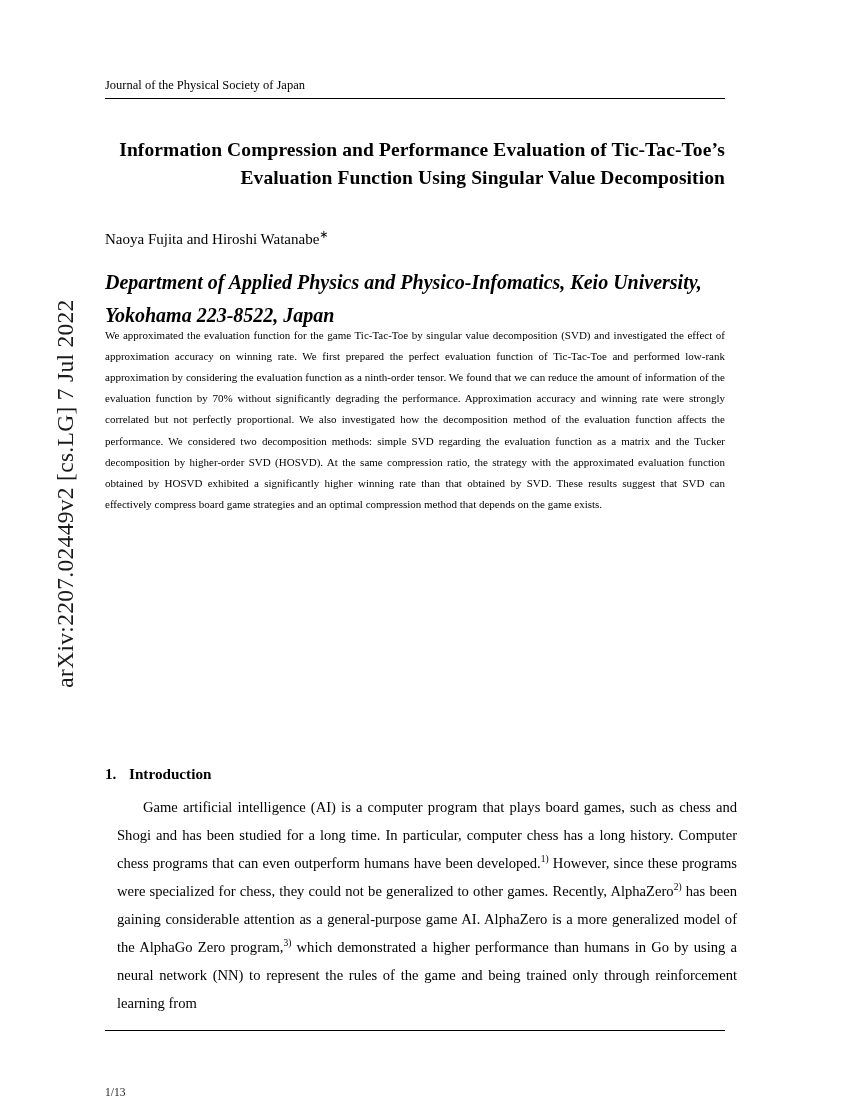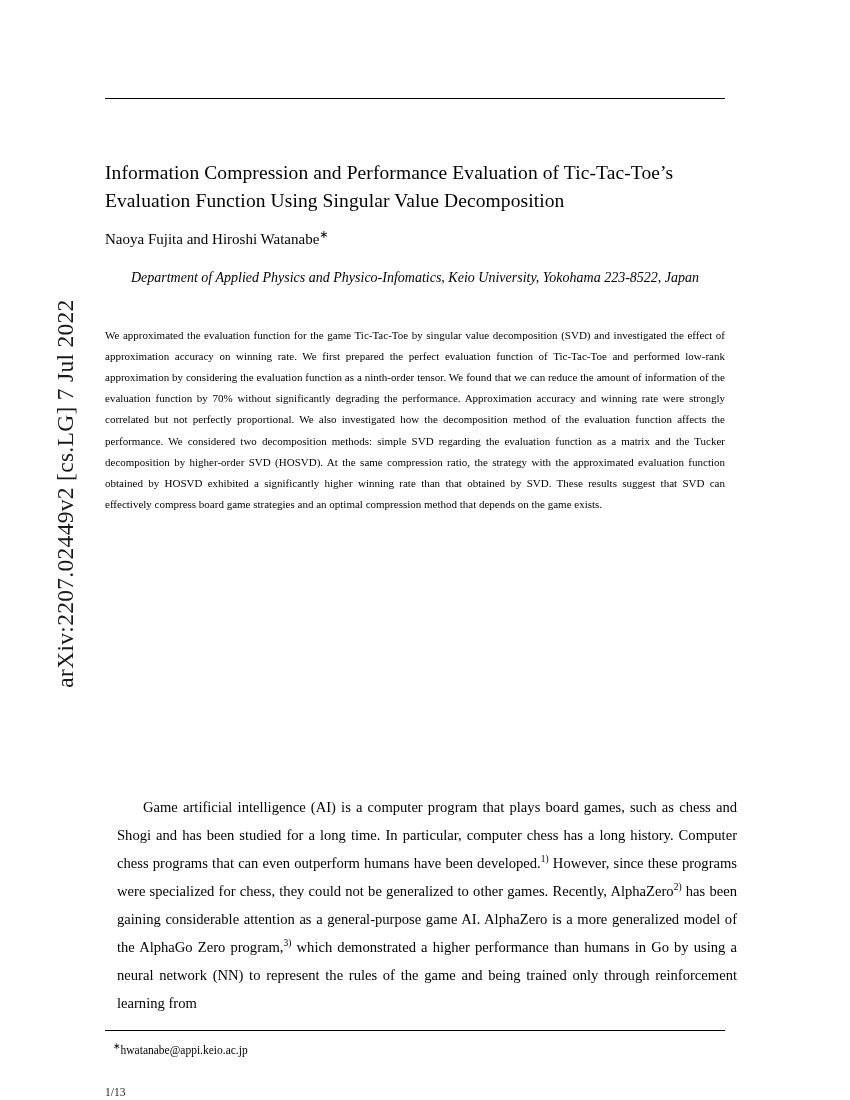--- a/index.html
+++ b/index.html
@@ -61,25 +61,25 @@
     left: 0;
     top: 98px;
     width: 620px;
     height: 1.4px;
     background: #000;
   }
 
   .title {
     position: absolute;
     left: 0;
-    top: 159px;
-    width: 620px;
-    text-align: left;
+    top: 136px;
+    width: 620px;
+    text-align: right;
     font-size: 19.5px;
-    font-weight: normal;
+    font-weight: bold;
     line-height: 1.42;
     font-family: "Liberation Serif", serif;
     letter-spacing: 0.1px;
   }
 
   .authors {
     position: absolute;
     left: 0;
     top: 228px;
     width: 620px;
@@ -88,25 +88,24 @@
   .authors .star {
     font-size: 11px;
     vertical-align: super;
   }
 
   .affiliation {
     position: absolute;
     left: 0;
     top: 266px;
     width: 620px;
-    text-align: center;
-    font-size: 14px;
+    font-size: 20px;
     font-style: italic;
     line-height: 1.65;
-    font-weight: normal;
+    font-weight: bold;
   }
 
   .abstract {
     position: absolute;
     left: 0;
     top: 325px;
     width: 620px;
     font-size: 11px;
     line-height: 1.92;
     text-align: justify;
@@ -170,37 +169,38 @@
 </style>
 </head>
 <body>
 
 <div class="arxiv-stamp">
   <div class="arxiv-stamp-text">arXiv:2207.02449v2  [cs.LG]  7 Jul 2022</div>
 </div>
 
 <div class="page">
 
+  <div class="journal-header">Journal of the Physical Society of Japan</div>
   <div class="header-rule"></div>
 
   <div class="title">Information Compression and Performance Evaluation of Tic-Tac-Toe’s Evaluation Function Using Singular Value Decomposition</div>
 
   <div class="authors">
     <span>Naoya Fujita and Hiroshi Watanabe</span><span class="star">∗</span>
   </div>
 
   <div class="affiliation">Department of Applied Physics and Physico-Infomatics, Keio University, Yokohama 223-8522, Japan</div>
 
   <div class="abstract">We approximated the evaluation function for the game Tic-Tac-Toe by singular value decomposition (SVD) and investigated the effect of approximation accuracy on winning rate. We first prepared the perfect evaluation function of Tic-Tac-Toe and performed low-rank approximation by considering the evaluation function as a ninth-order tensor. We found that we can reduce the amount of information of the evaluation function by 70% without significantly degrading the performance. Approximation accuracy and winning rate were strongly correlated but not perfectly proportional. We also investigated how the decomposition method of the evaluation function affects the performance. We considered two decomposition methods: simple SVD regarding the evaluation function as a matrix and the Tucker decomposition by higher-order SVD (HOSVD). At the same compression ratio, the strategy with the approximated evaluation function obtained by HOSVD exhibited a significantly higher winning rate than that obtained by SVD. These results suggest that SVD can effectively compress board game strategies and an optimal compression method that depends on the game exists.</div>
 
+  <div class="section-heading">
+    <span class="num">1.</span><span>Introduction</span>
+  </div>
 
   <div class="body-text">
     <span class="indent"></span><span>Game artificial intelligence (AI) is a computer program that plays board games, such as chess and Shogi and has been studied for a long time. In particular, computer chess has a long history. Computer chess programs that can even outperform humans have been developed.</span><sup>1)</sup><span> However, since these programs were specialized for chess, they could not be generalized to other games. Recently, AlphaZero</span><sup>2)</sup><span> has been gaining considerable attention as a general-purpose game AI. AlphaZero is a more generalized model of the AlphaGo Zero program,</span><sup>3)</sup><span> which demonstrated a higher performance than humans in Go by using a neural network (NN) to represent the rules of the game and being trained only through reinforcement learning from</span>
   </div>
 
   <div class="footnote-rule"></div>
-  <div class="footnote">
-    <span class="star">∗</span><span>hwatanabe@appi.keio.ac.jp</span>
-  </div>
 
   <div class="page-number">1/13</div>
 
 </div>
 
 </body></html>

